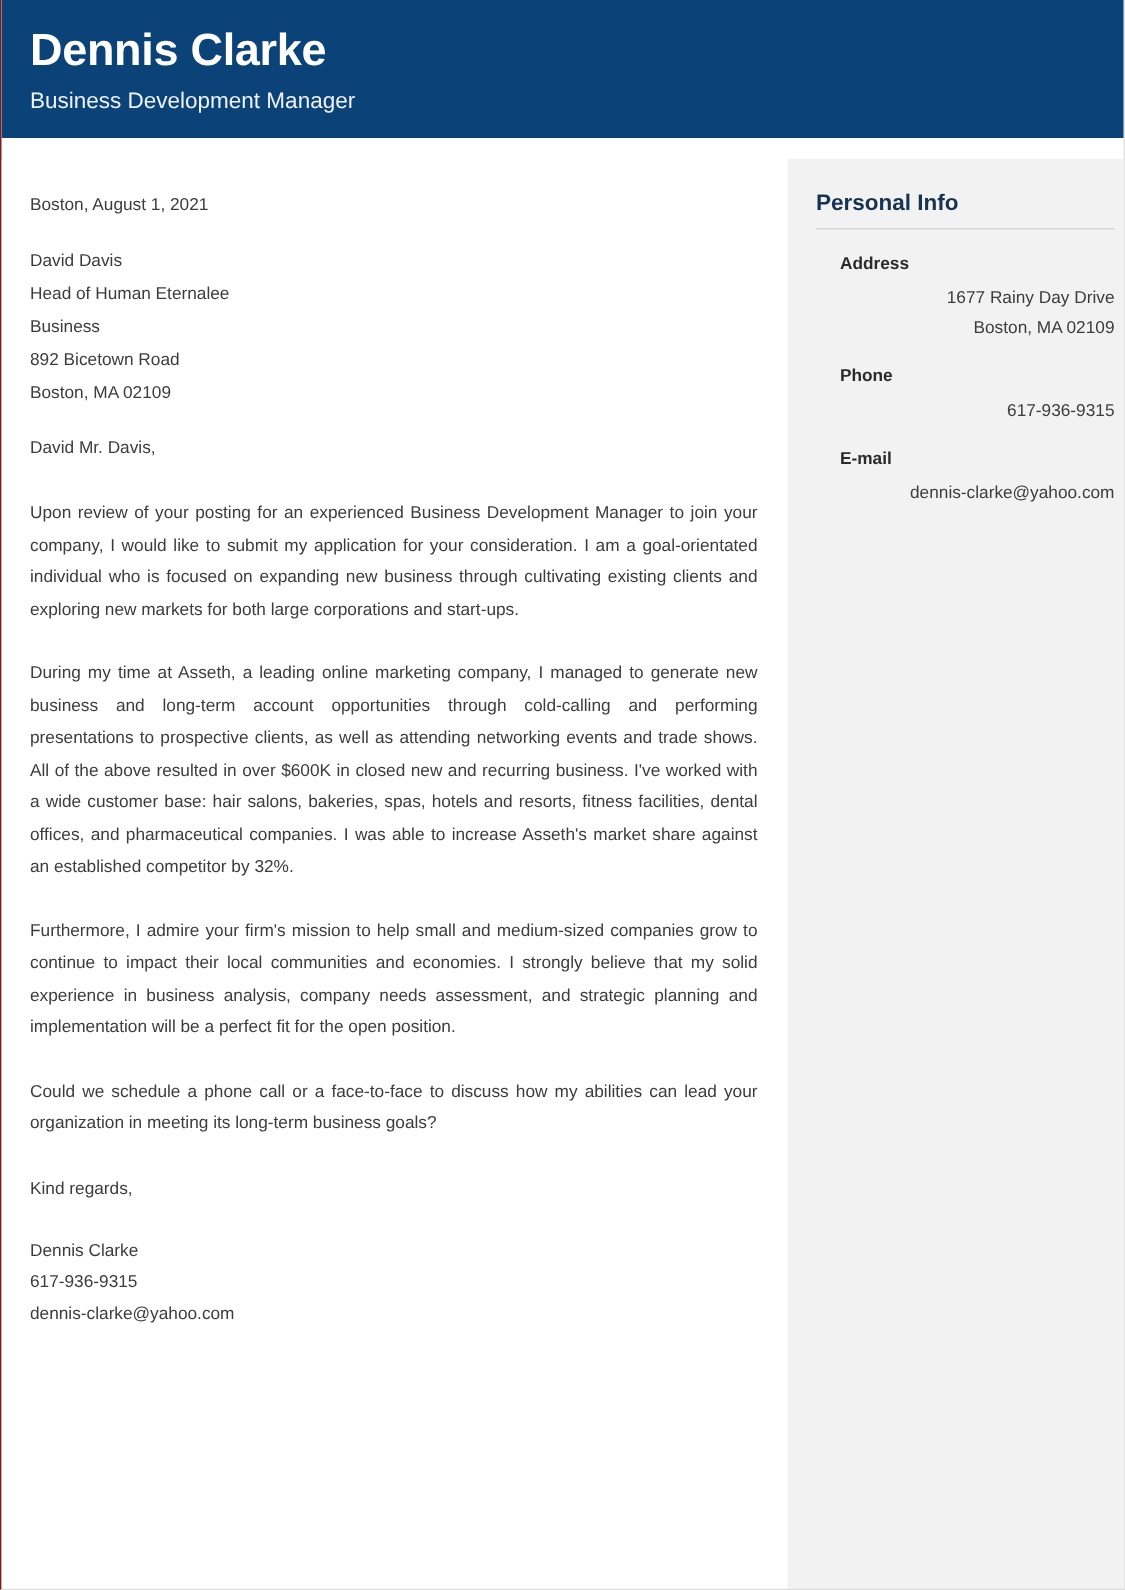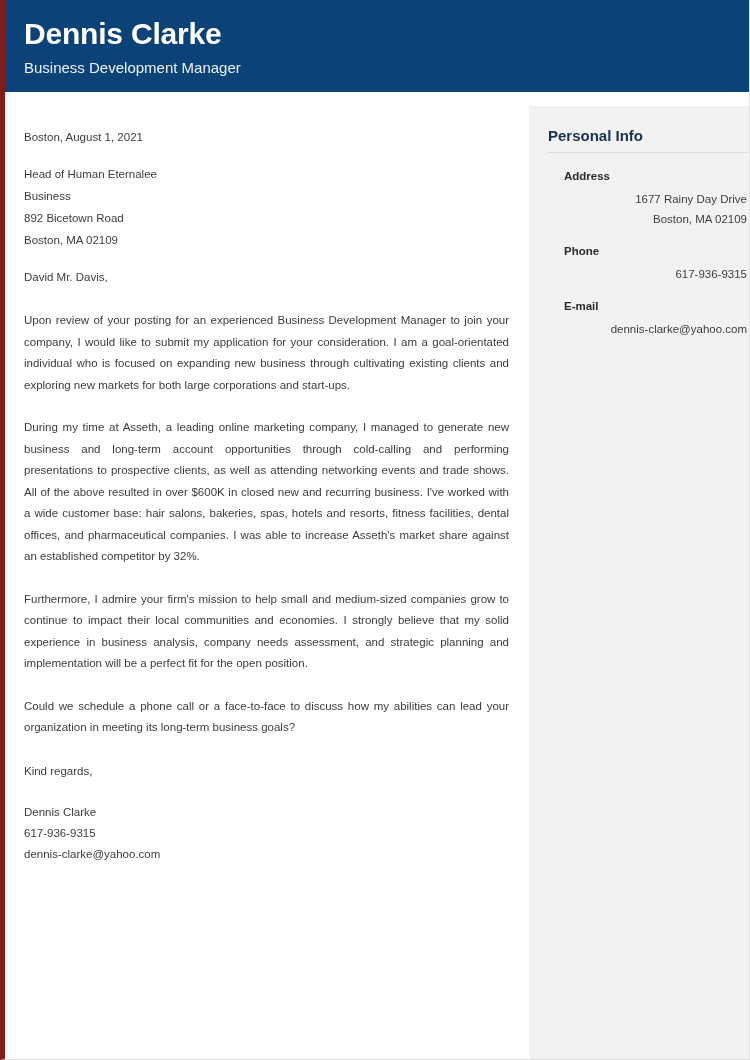--- a/index.html
+++ b/index.html
@@ -12,21 +12,21 @@
     -webkit-font-smoothing: antialiased;
   }
 
   .page {
     position: relative;
     width: 750px;
     height: 1060px;
     background: #ffffff;
     box-sizing: border-box;
     overflow: hidden;
-    border-left: 5px solid #7f1d1d;
+    border-left: 1px solid #7f1d1d;
     border-right: 1px solid #e3e3e3;
     border-bottom: 1px solid #dcdcdc;
   }
 
   
   .header {
     position: absolute;
     left: 0;
     top: 0;
     width: 750px;
@@ -157,20 +157,21 @@
     <div class="header-title">Business Development Manager</div>
   </div>
 
   <div class="content">
 
     <div class="letter">
 
       <div class="meta-line block-date">Boston, August 1, 2021</div>
 
       <div class="recipient">
+        <div class="meta-line">David Davis</div>
         <div class="meta-line">Head of Human Eternalee</div>
         <div class="meta-line">Business</div>
         <div class="meta-line">892 Bicetown Road</div>
         <div class="meta-line">Boston, MA 02109</div>
       </div>
 
       <div class="salutation">David Mr. Davis,</div>
 
       <p class="para">Upon review of your posting for an experienced Business Development Manager to join your company, I would like to submit my application for your consideration. I am a goal-orientated individual who is focused on expanding new business through cultivating existing clients and exploring new markets for both large corporations and start-ups.</p>
 

